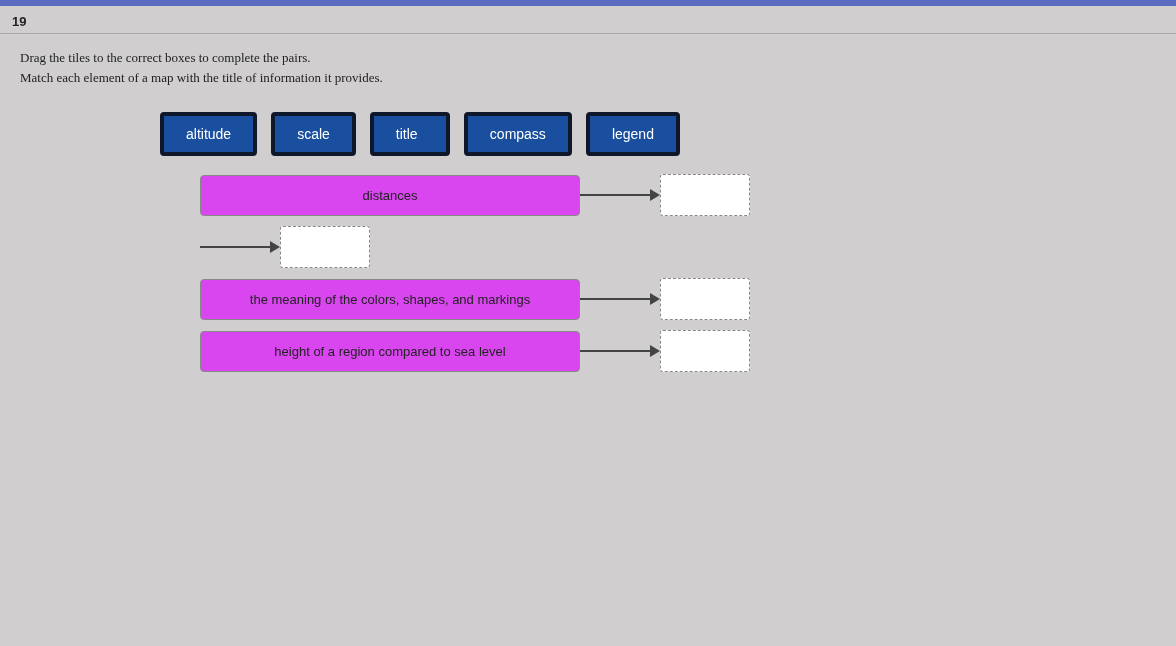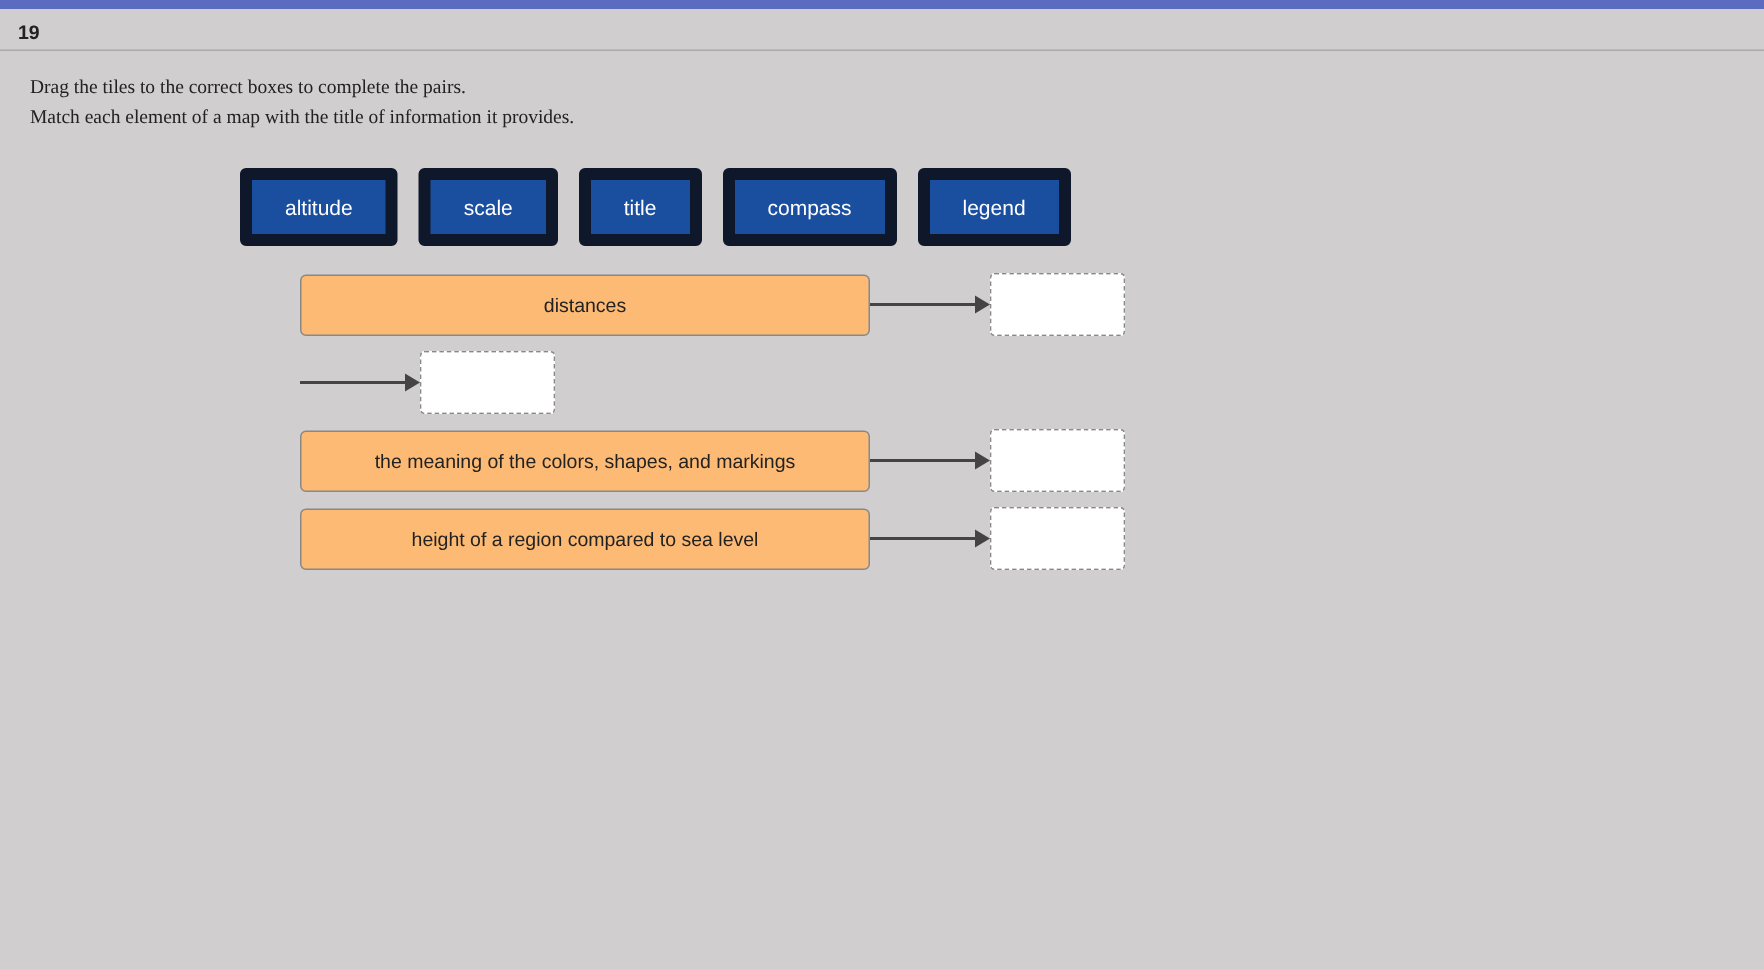--- a/index.html
+++ b/index.html
@@ -44,36 +44,36 @@
     }
     .tile {
       background: #1a4fa0;
       color: #fff;
       border-radius: 4px;
       padding: 10px 22px;
       font-size: 14px;
       font-weight: 500;
       cursor: grab;
       min-width: 80px;
-      text-align: center;
-      border: 8px solid #0f172a;
+      text-align: left;
+      border: 4px solid #0f172a;
     }
     .pairs-section {
       display: flex;
       flex-direction: column;
       gap: 10px;
       padding: 0 0 20px 200px;
     }
     .pair-row {
       display: flex;
       align-items: center;
       gap: 0;
     }
     .description-box {
-      background: #fdba74;
+      background: #d946ef;
       border: 1.5px solid #888;
       border-radius: 4px;
       padding: 12px 18px;
       font-size: 13px;
       color: #222;
       min-width: 380px;
       max-width: 400px;
       text-align: center;
     }
     .arrow-line {

